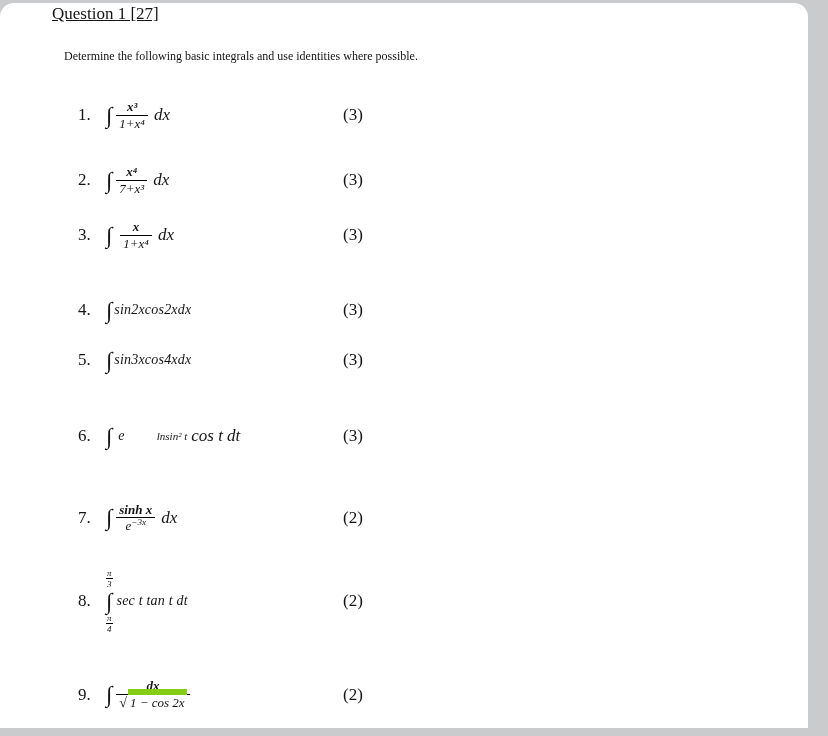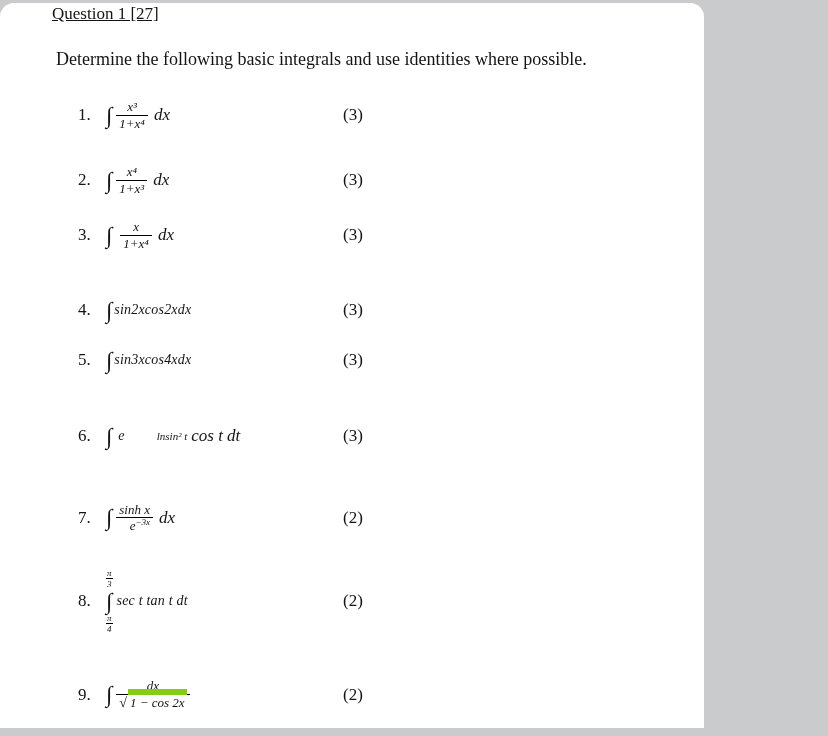--- a/index.html
+++ b/index.html
@@ -7,34 +7,34 @@
     width:828px;height:736px;
     background:#c9cbcc;
     font-family:"Liberation Serif", serif;
     color:#141414;
     position:relative;
     overflow:hidden;
   }
   .page{
     position:absolute;
     top:3px;left:0;
-    width:704px;height:725px;
+    width:808px;height:725px;
     background:#ffffff;
     border-radius:14px 14px 0 0;
   }
   .title{
     position:absolute;
     top:1px;left:52px;
     font-size:17px;
     text-decoration:underline;
   }
   .instruction{
     position:absolute;
-    top:46px;left:56px;
-    font-size:18px;
+    top:46px;left:64px;
+    font-size:12px;
   }
   .row{
     position:absolute;
     left:78px;right:0;
     display:flex;
     align-items:center;
   }
   .qnum{
     font-size:17px;
     width:28px;
@@ -55,25 +55,25 @@
   .frac{
     display:inline-flex;
     flex-direction:column;
     align-items:center;
     font-size:13px;
     line-height:1.2;
     font-style:italic;
     margin:0 2px;
     vertical-align:middle;
   }
-  .frac .fnum{padding:0 3px;}
+  .frac .fnum{padding:0 3px;font-weight:bold;}
   .frac .fden{
     border-top:1px solid #000;
     align-self:stretch;
-    text-align:right;
+    text-align:center;
     padding:0 3px;
   }
   .tail{
     font-size:17px;
     margin-left:4px;
   }
   .body-expr{
     font-size:14px;
     letter-spacing:0.2px;
   }
@@ -144,21 +144,21 @@
     </span>
     <span class="marks">(3)</span>
   </div>
 
   <div class="row" style="top:155px;height:44px">
     <span class="qnum">2.</span>
     <span class="expr">
       <span class="int">∫</span>
       <span class="frac">
         <span class="fnum">x⁴</span>
-        <span class="fden">1+x³</span>
+        <span class="fden">7+x³</span>
       </span>
       <span class="ital tail">dx</span>
     </span>
     <span class="marks">(3)</span>
   </div>
 
   <div class="row" style="top:210px;height:44px">
     <span class="qnum">3.</span>
     <span class="expr">
       <span class="int gap">∫</span>

